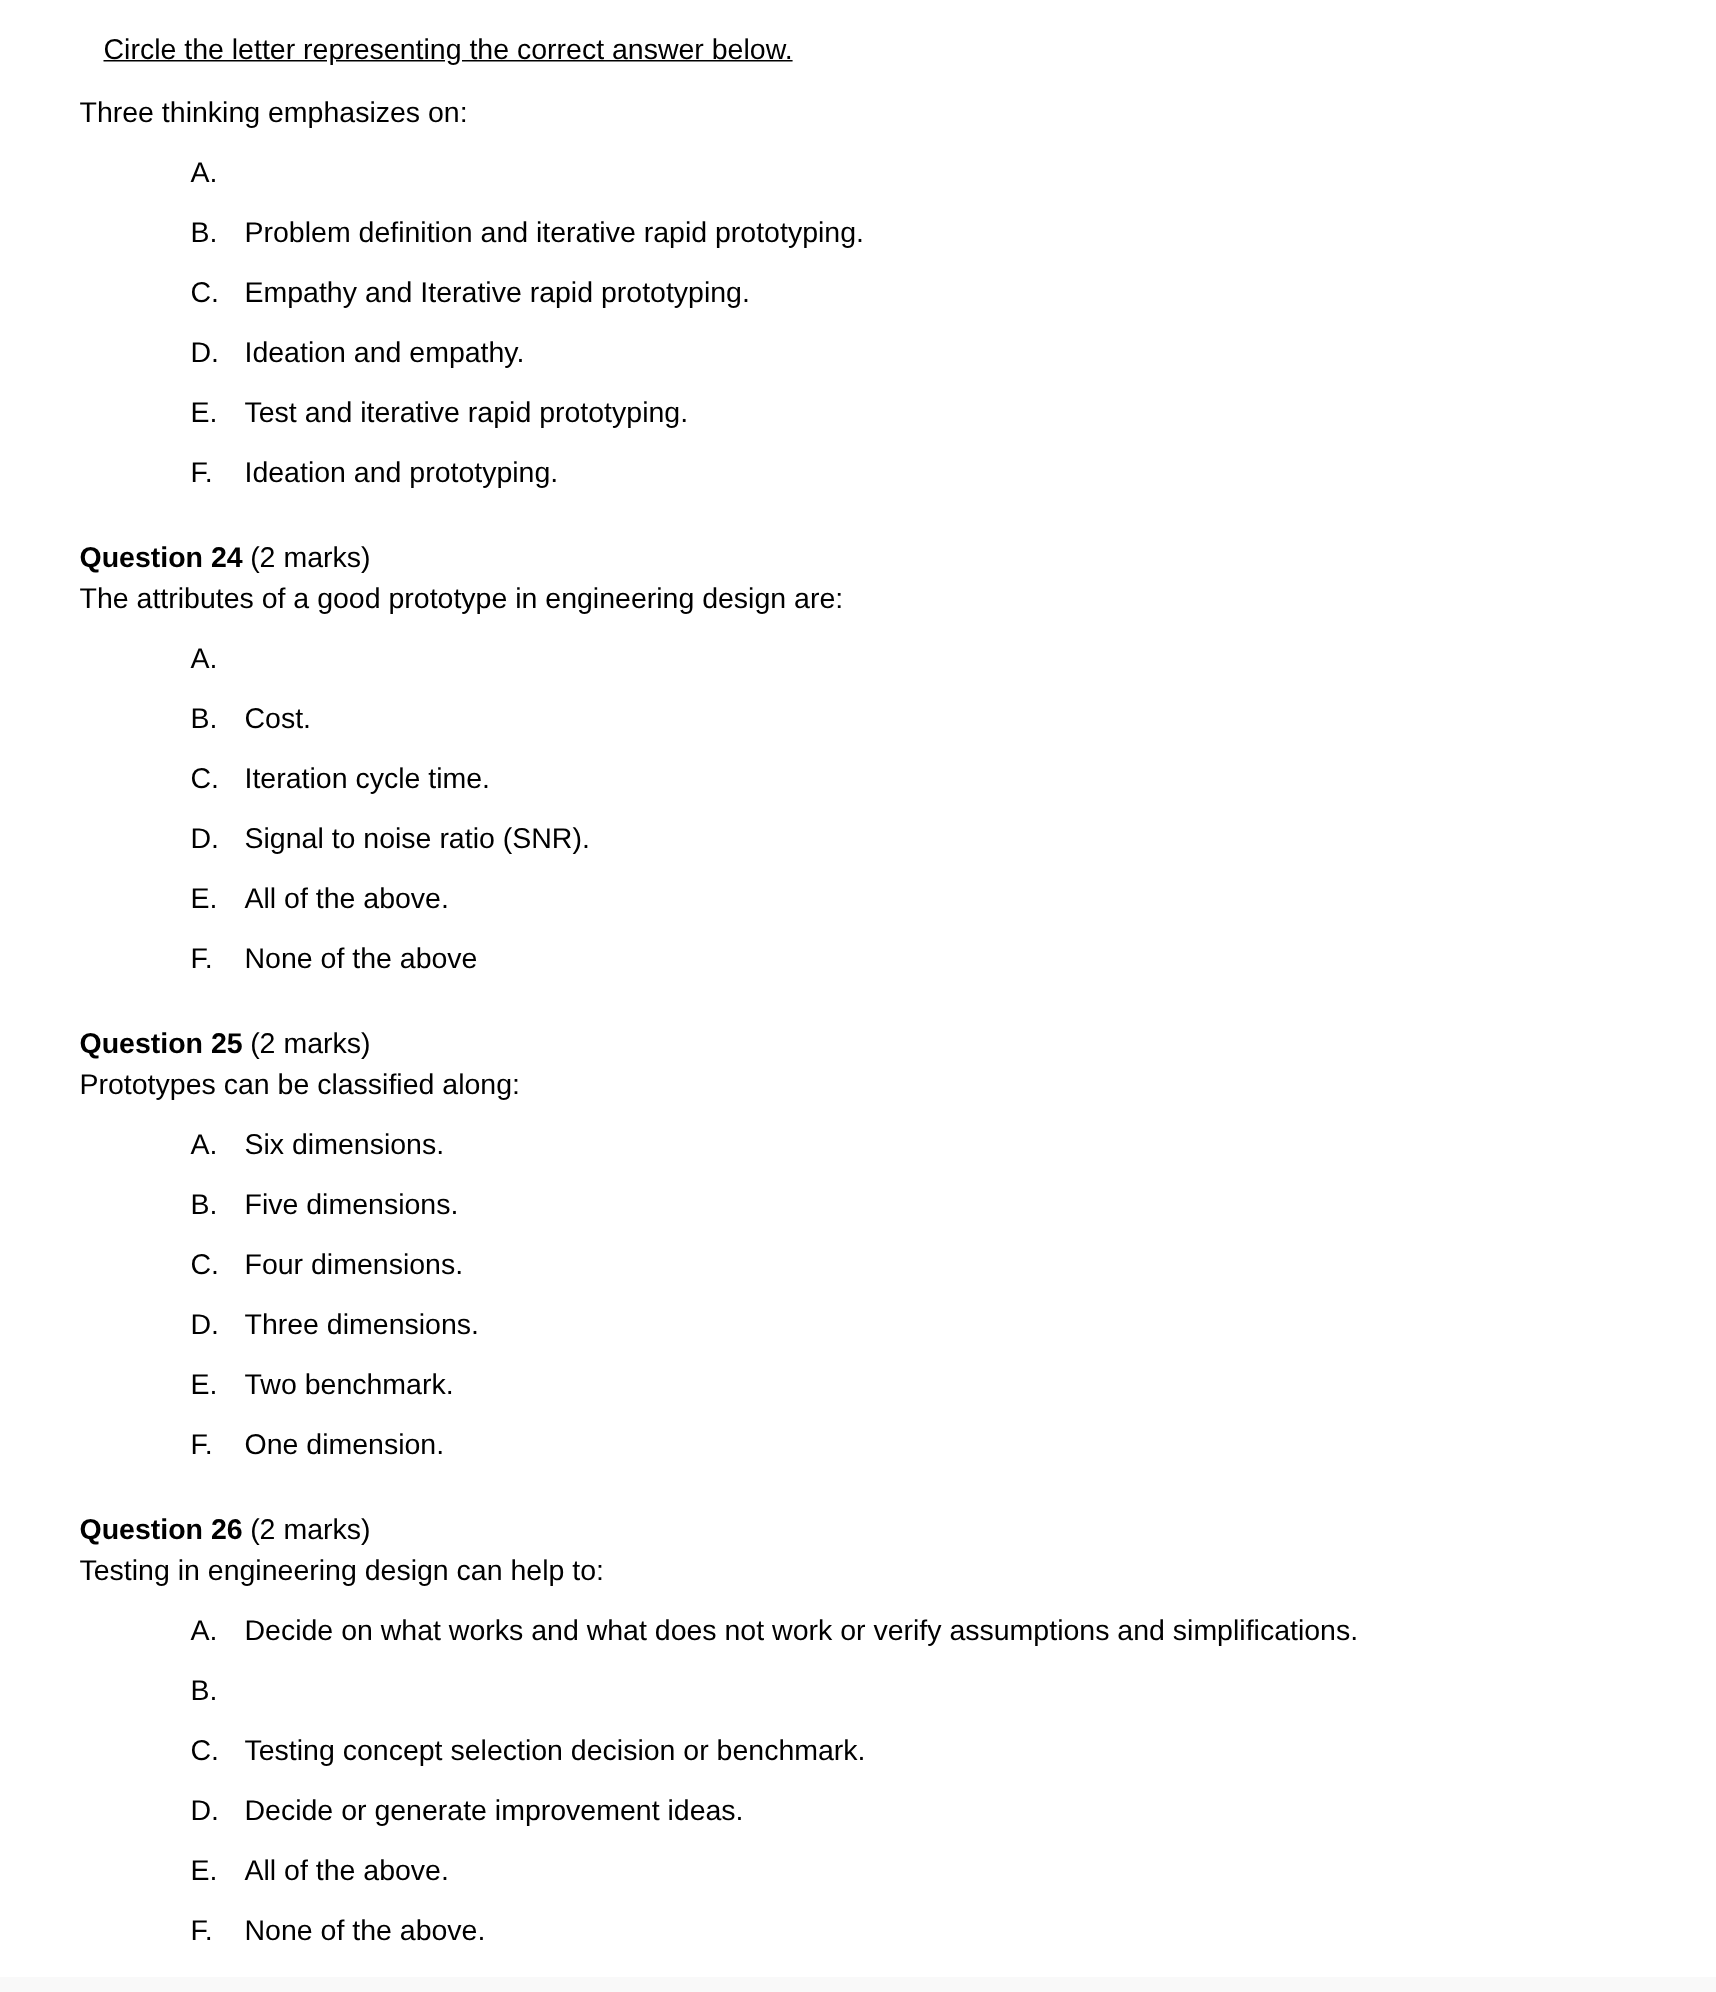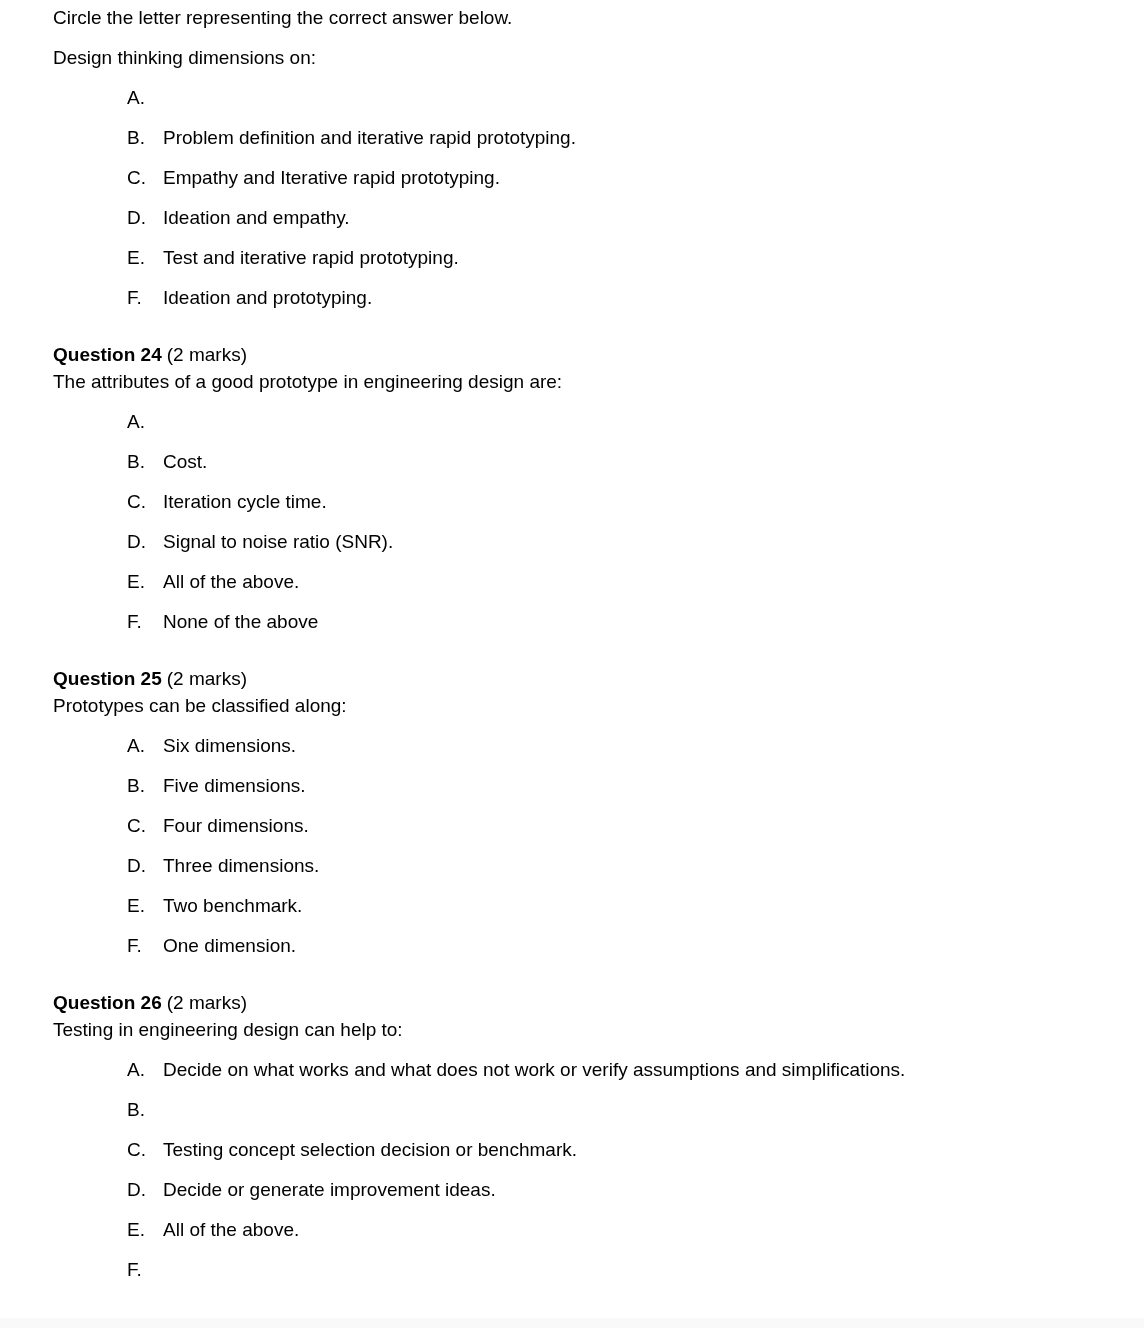--- a/index.html
+++ b/index.html
@@ -14,21 +14,22 @@
     overflow: hidden;
     font-family: "Liberation Sans", sans-serif;
     color: #000000;
     font-size: 19px;
   }
   .doc {
     padding: 5px 40px 0 53px;
   }
   .instruction {
     line-height: 26px;
-    margin: 0;
+    margin: 16px;
+    text-decoration: underline;
   }
   .q-block {
     margin: 30px 0 0 0;
   }
   .q-block.first {
     margin-top: 14px;
   }
   .q-header {
     line-height: 28px;
   }
@@ -65,21 +66,21 @@
   }
 </style>
 </head>
 <body>
 
 <div class="doc">
 
   <div class="instruction">Circle the letter representing the correct answer below.</div>
 
   <div class="q-block first">
-    <div class="q-prompt">Design thinking dimensions on:</div>
+    <div class="q-prompt">Three thinking emphasizes on:</div>
     <div class="option">
       <span class="letter">A.</span>
     </div>
     <div class="option">
       <span class="letter">B.</span>
       <span class="text">Problem definition and iterative rapid prototyping.</span>
     </div>
     <div class="option">
       <span class="letter">C.</span>
       <span class="text">Empathy and Iterative rapid prototyping.</span>
@@ -178,18 +179,19 @@
     <div class="option">
       <span class="letter">D.</span>
       <span class="text">Decide or generate improvement ideas.</span>
     </div>
     <div class="option">
       <span class="letter">E.</span>
       <span class="text">All of the above.</span>
     </div>
     <div class="option">
       <span class="letter">F.</span>
+      <span class="text">None of the above.</span>
     </div>
   </div>
 
 </div>
 
 <div class="page-bottom-edge"></div>
 
 </body></html>

